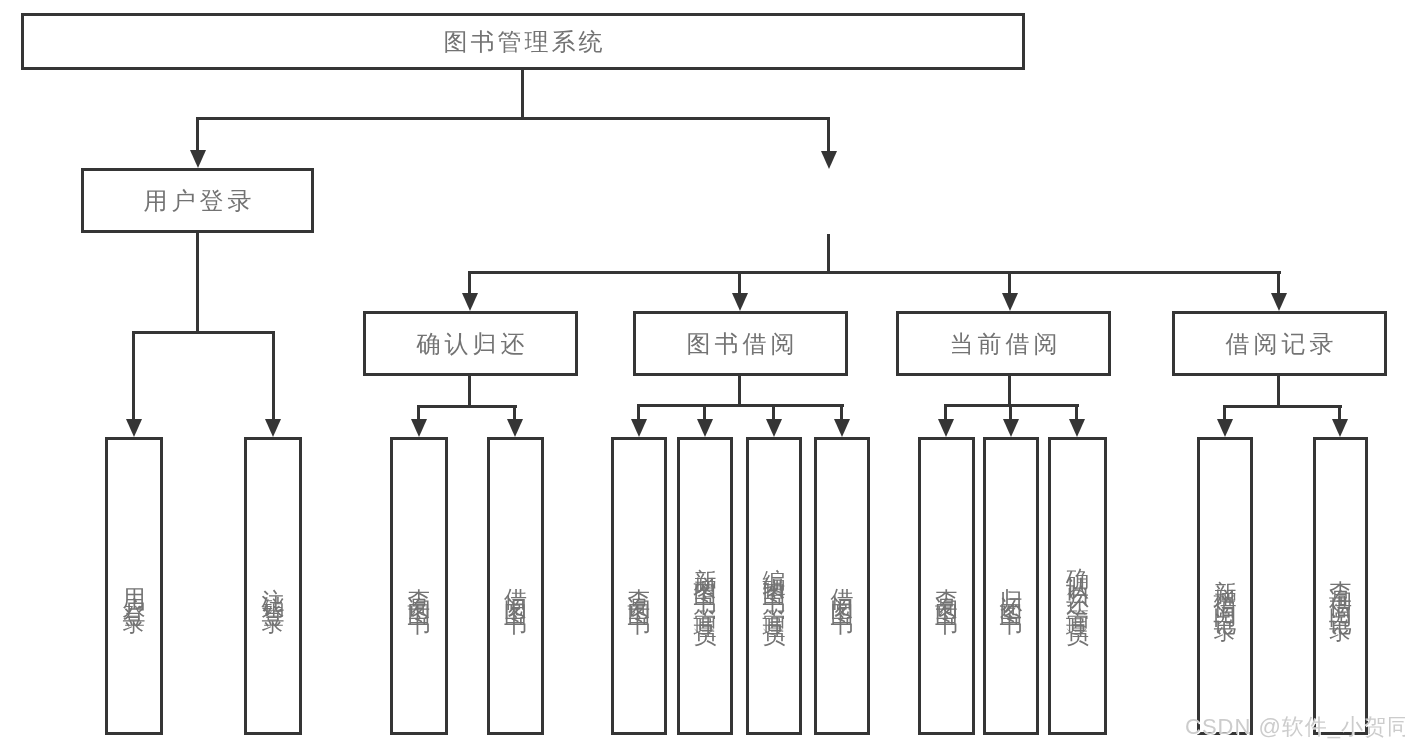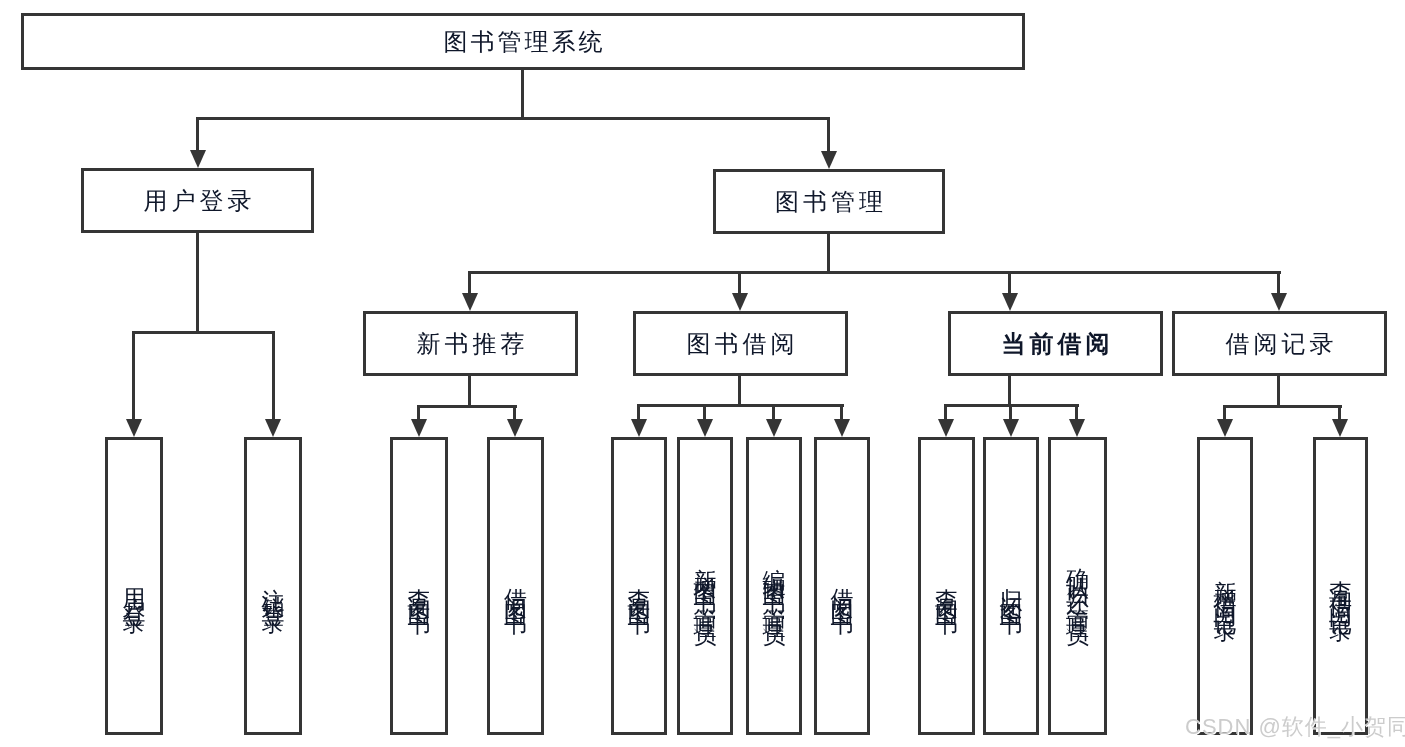--- a/index.html
+++ b/index.html
@@ -11,21 +11,21 @@
     font-family:"Liberation Sans","DejaVu Sans",sans-serif;
   }
   .box{
     position:absolute;
     box-sizing:border-box;
     border:3px solid #353535;
     background:#ffffff;
     display:flex;
     align-items:center;
     justify-content:center;
-    color:#0f172a;
+    color:#737373;
   }
   .box .lbl{
     font-size:24px;
     letter-spacing:4px;
     text-indent:4px;
     white-space:nowrap;
   }
   .root .lbl{letter-spacing:3px;text-indent:3px;}
   .vbox .lbl{
     writing-mode:vertical-rl;
@@ -120,31 +120,28 @@
   <div class="vline" style="left:1338px;top:405px;height:16px;"></div>
   <div class="arrow" style="left:1332px;top:419px;"></div>
 
   <div class="box root" style="left:21px;top:13px;width:1004px;height:57px;">
     <span class="lbl">图书管理系统</span>
   </div>
 
   <div class="box" style="left:81px;top:168px;width:233px;height:65px;">
     <span class="lbl">用户登录</span>
   </div>
-  <div class="box" style="left:713px;top:169px;width:232px;height:65px;">
-    <span class="lbl">图书管理</span>
-  </div>
 
   <div class="box" style="left:363px;top:311px;width:215px;height:65px;">
-    <span class="lbl">新书推荐</span>
+    <span class="lbl">确认归还</span>
   </div>
   <div class="box" style="left:633px;top:311px;width:215px;height:65px;text-align:right;">
     <span class="lbl">图书借阅</span>
   </div>
-  <div class="box" style="left:948px;top:311px;width:215px;height:65px;font-weight:bold;">
+  <div class="box" style="left:896px;top:311px;width:215px;height:65px;">
     <span class="lbl">当前借阅</span>
   </div>
   <div class="box" style="left:1172px;top:311px;width:215px;height:65px;">
     <span class="lbl">借阅记录</span>
   </div>
 
   <div class="box vbox" style="left:105px;top:437px;width:58px;height:298px;">
     <span class="lbl">用户登录</span>
   </div>
   <div class="box vbox" style="left:244px;top:437px;width:58px;height:298px;">

